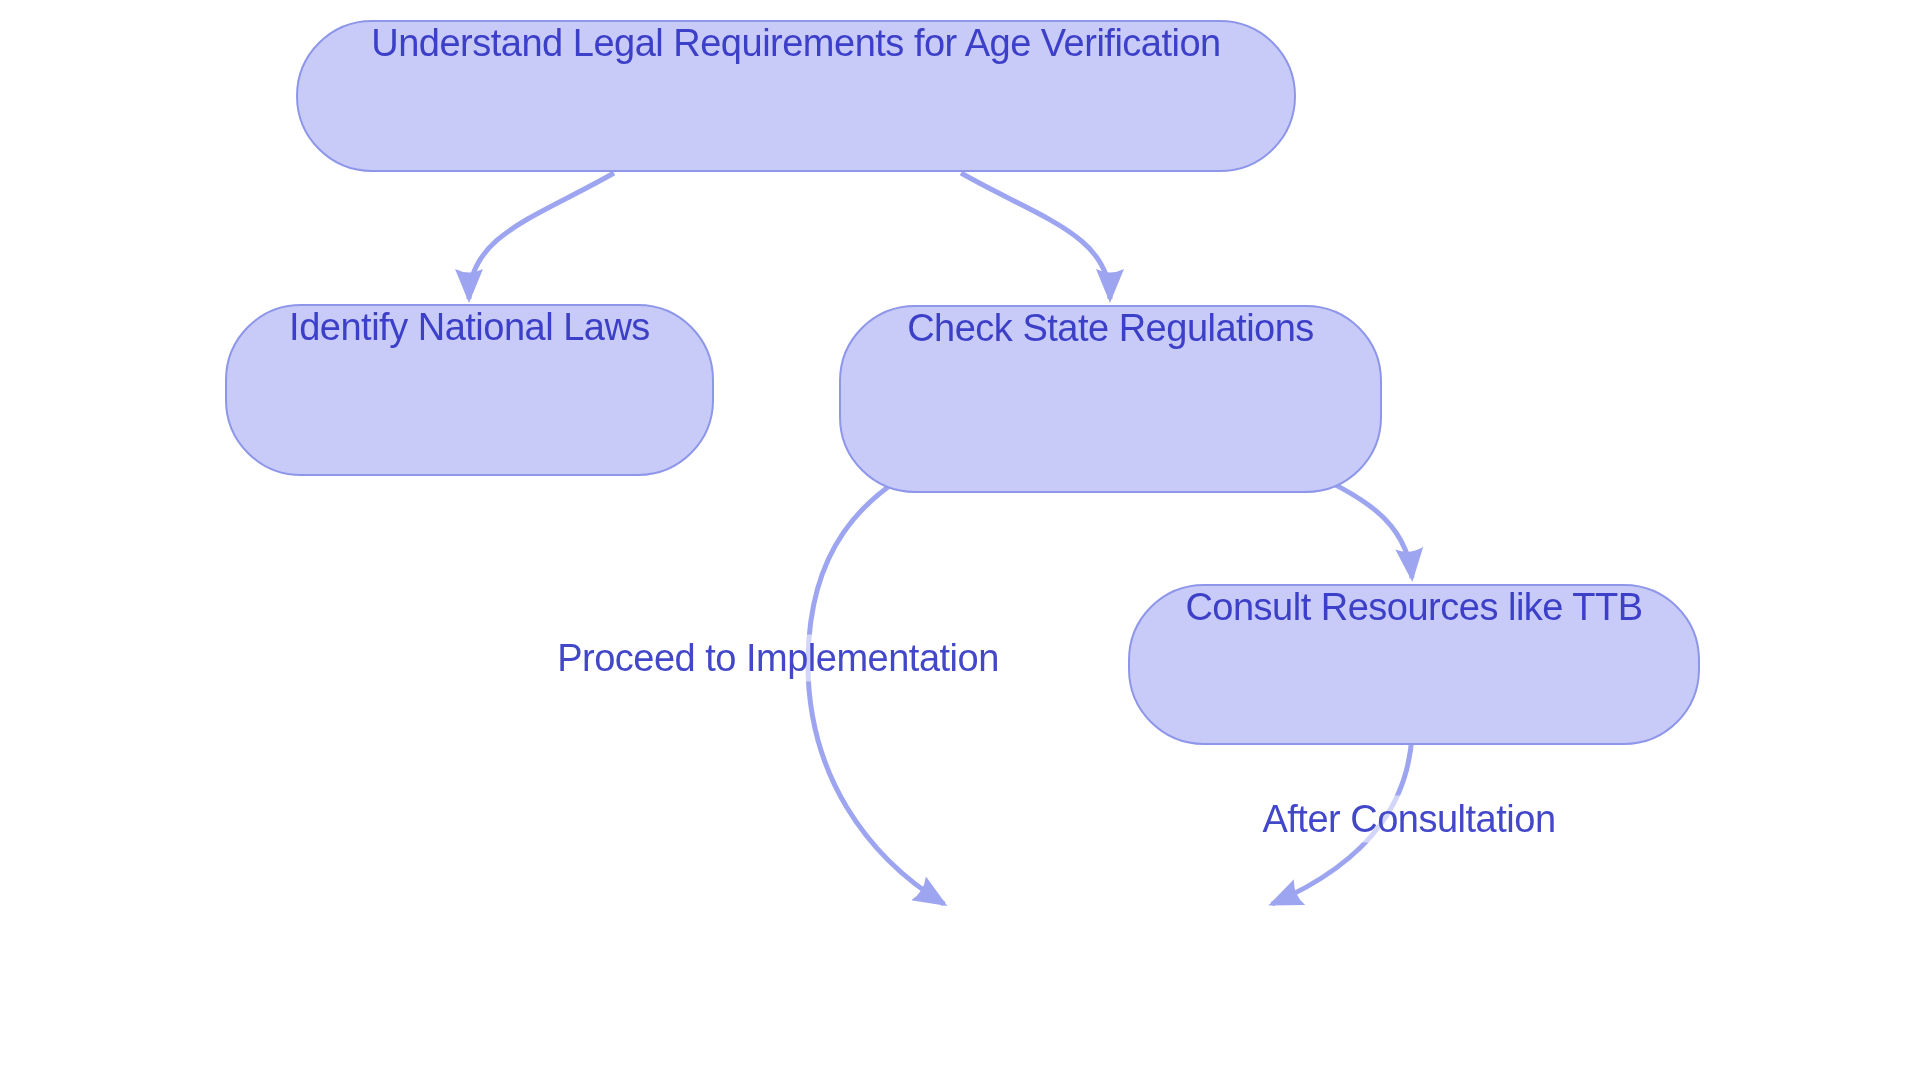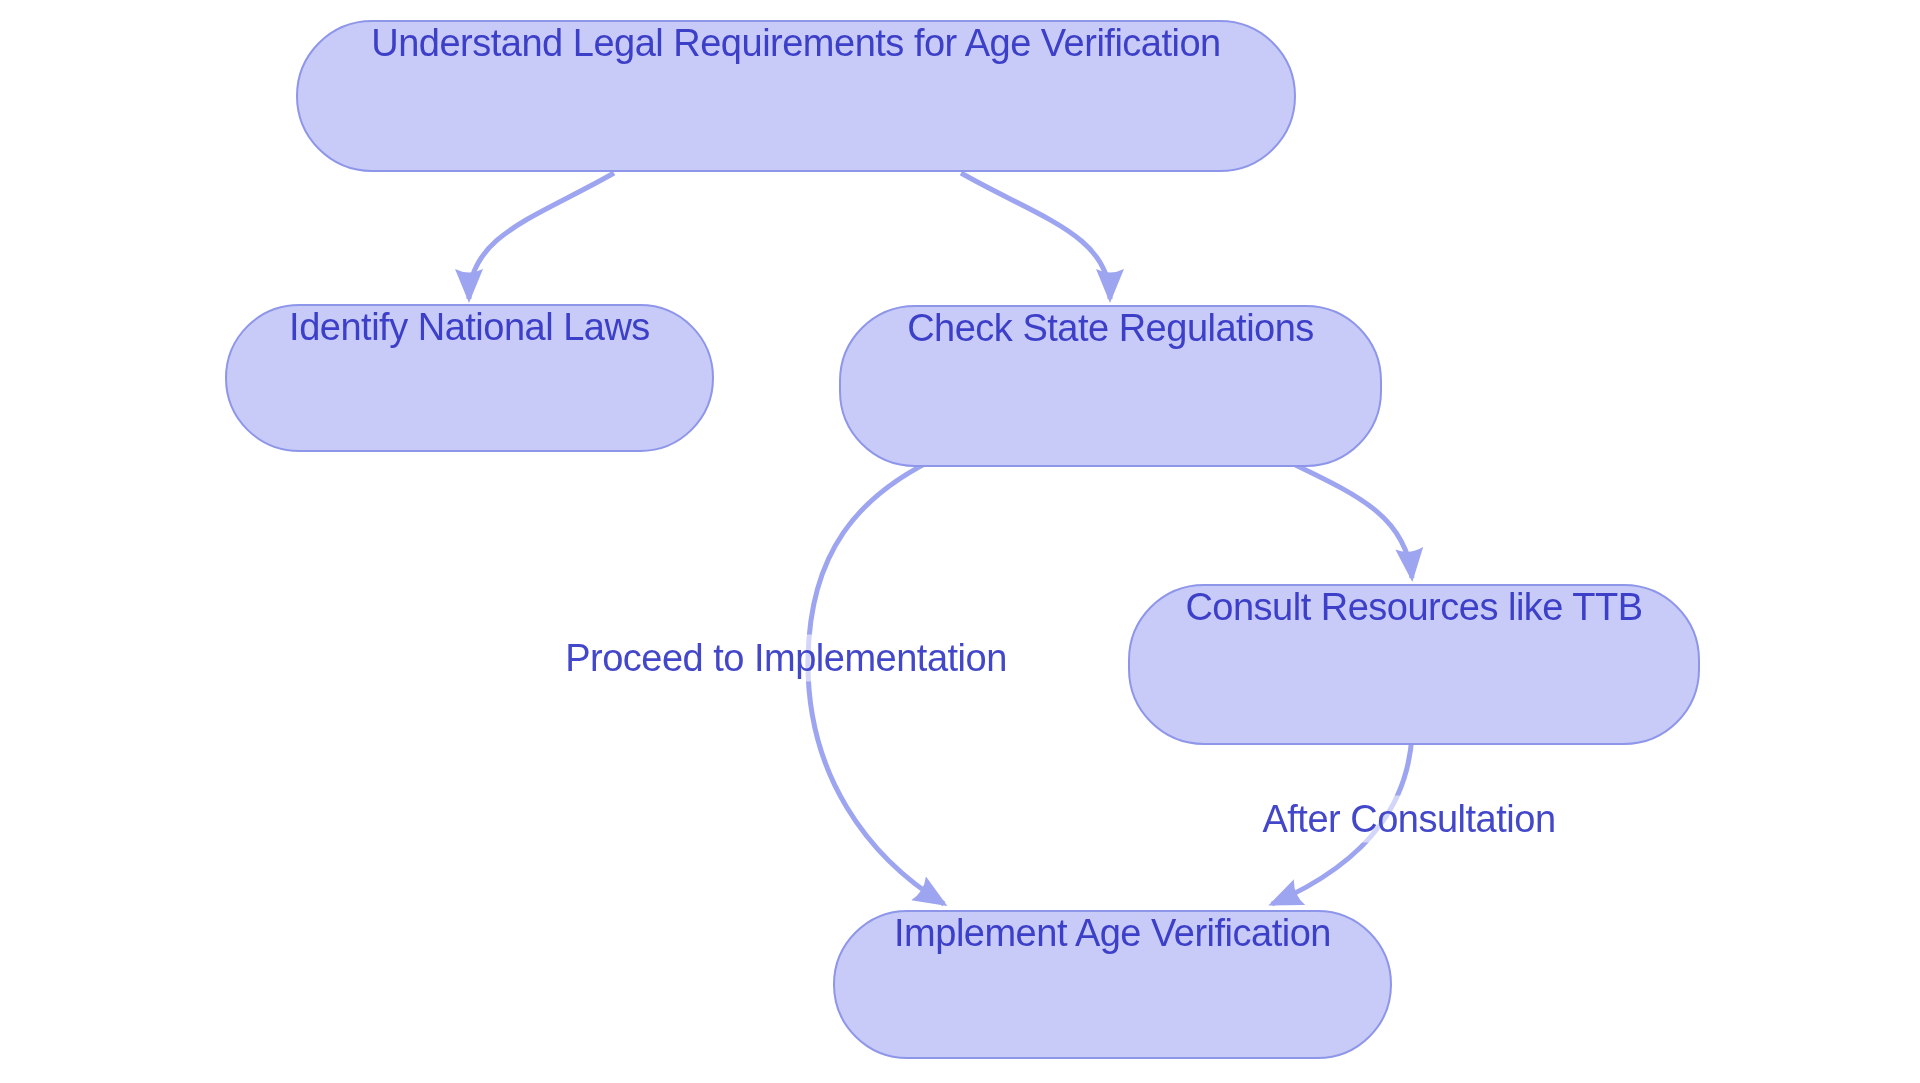--- a/index.html
+++ b/index.html
@@ -39,35 +39,35 @@
     display:flex;
     justify-content:center;
     text-align:center;
     color:var(--node-text);
     font-size:38px;
     letter-spacing:-0.5px;
     line-height:1.15;
     padding:0 20px;
   }
   #node-a{left:296px;top:20px;width:1000px;height:152px;}
-  #node-b{left:225px;top:304px;width:489px;height:148px;}
-  #node-c{left:839px;top:305px;width:543px;height:162px;}
+  #node-b{left:225px;top:304px;width:489px;height:172px;}
+  #node-c{left:839px;top:305px;width:543px;height:188px;}
   #node-d{left:1128px;top:584px;width:572px;height:161px;}
   #node-e{left:833px;top:910px;width:559px;height:149px;}
   .edge-label{
     position:absolute;
     transform:translate(-50%,-50%);
     background:rgba(255,255,255,0.55);
     color:var(--edge-label-text);
     font-size:38px;
     letter-spacing:-0.5px;
     padding:2px 8px;
     white-space:nowrap;
   }
-  #label-proceed{left:778px;top:658px;margin-left:8px;}
+  #label-proceed{left:778px;top:658px;}
   #label-after{left:1409px;top:819px;}
 </style>
 </head>
 <body>
 
 <div class="canvas">
 
   <svg class="edges" width="1920" height="1083" viewBox="0 0 1920 1083" xmlns="http://www.w3.org/2000/svg">
     <defs>
       <marker id="arrowhead" markerUnits="userSpaceOnUse" markerWidth="34" markerHeight="28" viewBox="0 0 34 28" refX="30" refY="14" orient="auto">
@@ -86,20 +86,17 @@
   </div>
   <div class="node" id="node-b">
     <span>Identify National Laws</span>
   </div>
   <div class="node" id="node-c">
     <span>Check State Regulations</span>
   </div>
   <div class="node" id="node-d">
     <span>Consult Resources like TTB</span>
   </div>
-  <div class="node" id="node-e">
-    <span>Implement Age Verification</span>
-  </div>
 
   <div class="edge-label" id="label-proceed">Proceed to Implementation</div>
   <div class="edge-label" id="label-after">After Consultation</div>
 
 </div>
 
 </body></html>

